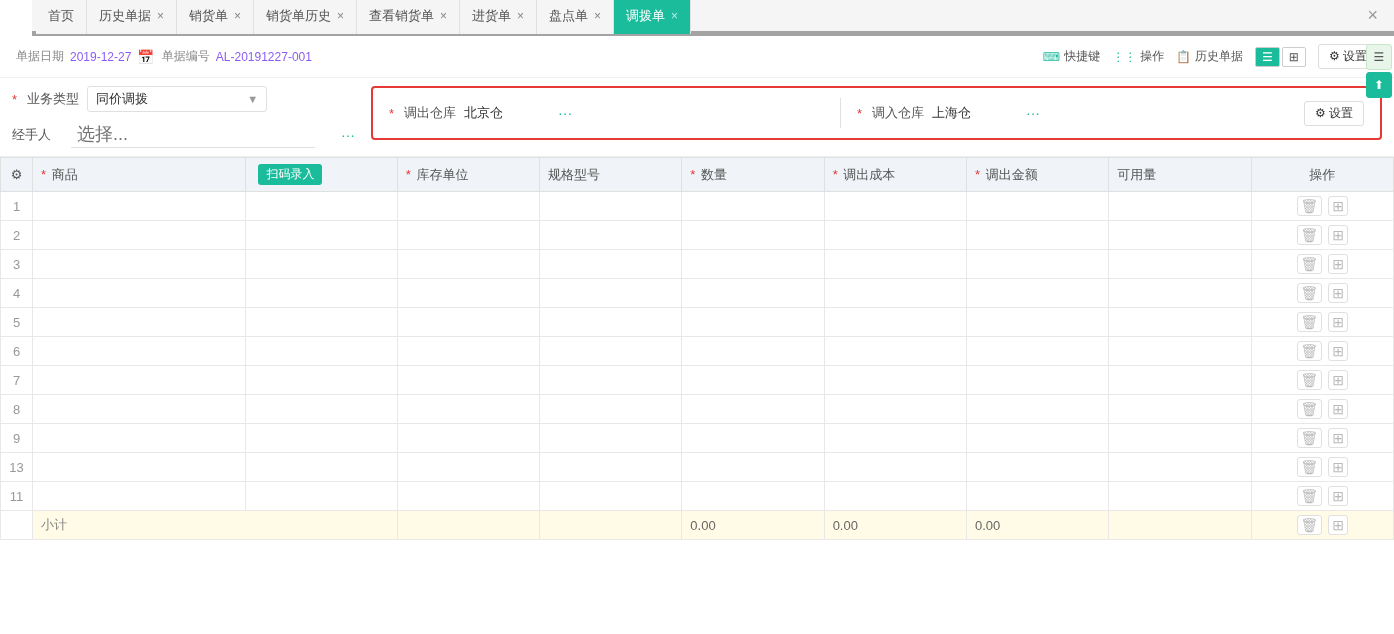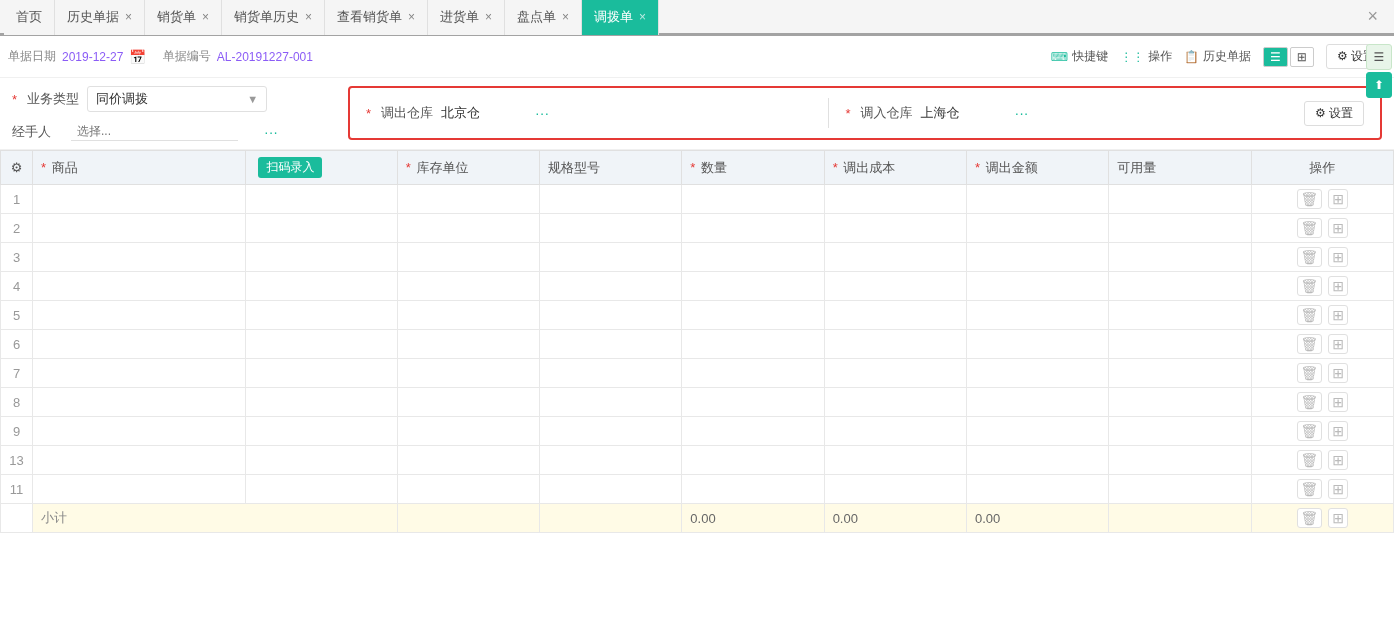--- a/index.html
+++ b/index.html
@@ -2,24 +2,25 @@
 <html><head>
   <meta charset="utf-8">
   <style>
     * { box-sizing: border-box; margin: 0; padding: 0; }
     body { font-family: 'Microsoft YaHei', Arial, sans-serif; font-size: 13px; color: #333; background: #fff; overflow: hidden; }
 
     
     .tab-bar {
       display: flex;
       align-items: center;
-      border-bottom: 3px solid #a3a3a3;
+      border-bottom: 5px solid #a3a3a3;
       background: #f5f5f5;
       height: 36px;
       padding-left: 4px;
+      margin-left: 32px;
     }
     .tab-item {
       display: flex;
       align-items: center;
       padding: 0 12px;
       height: 36px;
       cursor: pointer;
       font-size: 13px;
       color: #555;
       border-right: 1px solid #e0e0e0;
@@ -46,24 +47,24 @@
       border: none;
       font-size: 18px;
       cursor: pointer;
       color: #999;
       padding: 0 8px;
     }
 
     
     .toolbar-row {
       display: flex;
-      padding: 8px 8px;
+      padding: 8px 16px;
       border-bottom: 1px solid #f0f0f0;
       background: #fff;
-      gap: 16px;
+      gap: 7px;
     }
     .toolbar-group {
       display: flex;
       align-items: center;
       gap: 6px;
       font-size: 12px;
       color: #555;
     }
     .toolbar-group .label { color: #888; }
     .toolbar-group .value { color: #8b5cf6; font-weight: 400; }
@@ -169,21 +170,21 @@
       display: flex;
       align-items: center;
       gap: 20px;
     }
     .person-input {
       border: none;
       border-bottom: 1px solid #e0e0e0;
       outline: none;
       padding: 2px 6px;
       min-width: 100px;
-      font-size: 12px;
+      font-size: 18px;
       color: #a21caf;
       background: transparent;
     }
     table {
       width: 100%;
       border-collapse: collapse;
       font-size: 13px;
     }
     thead tr {
       background: #f0f4f8;

